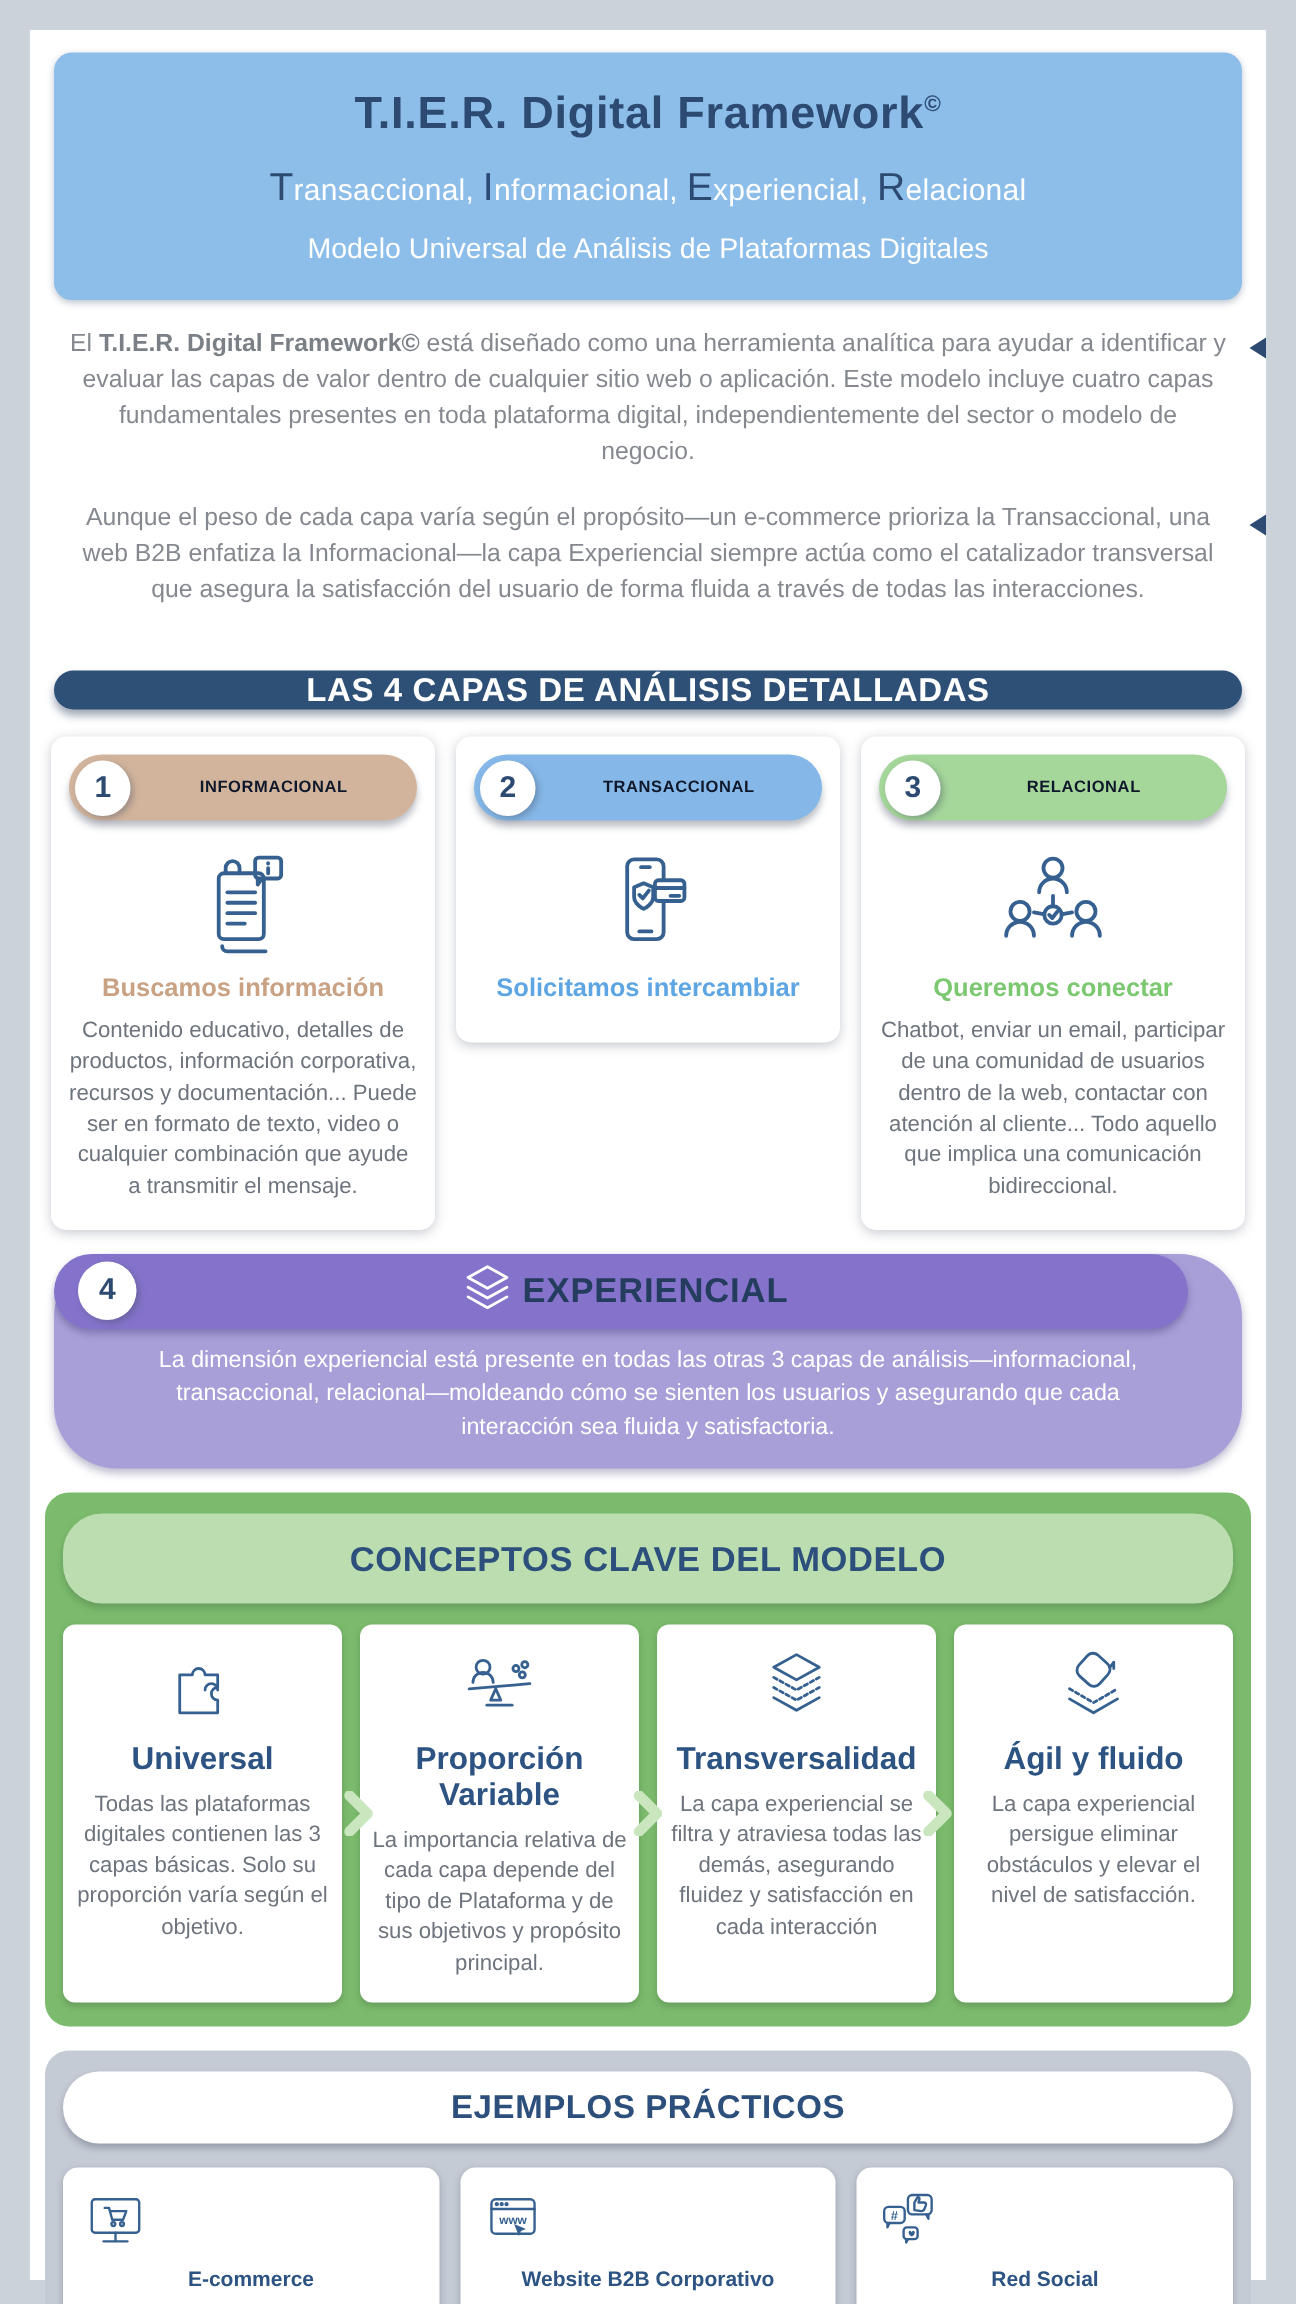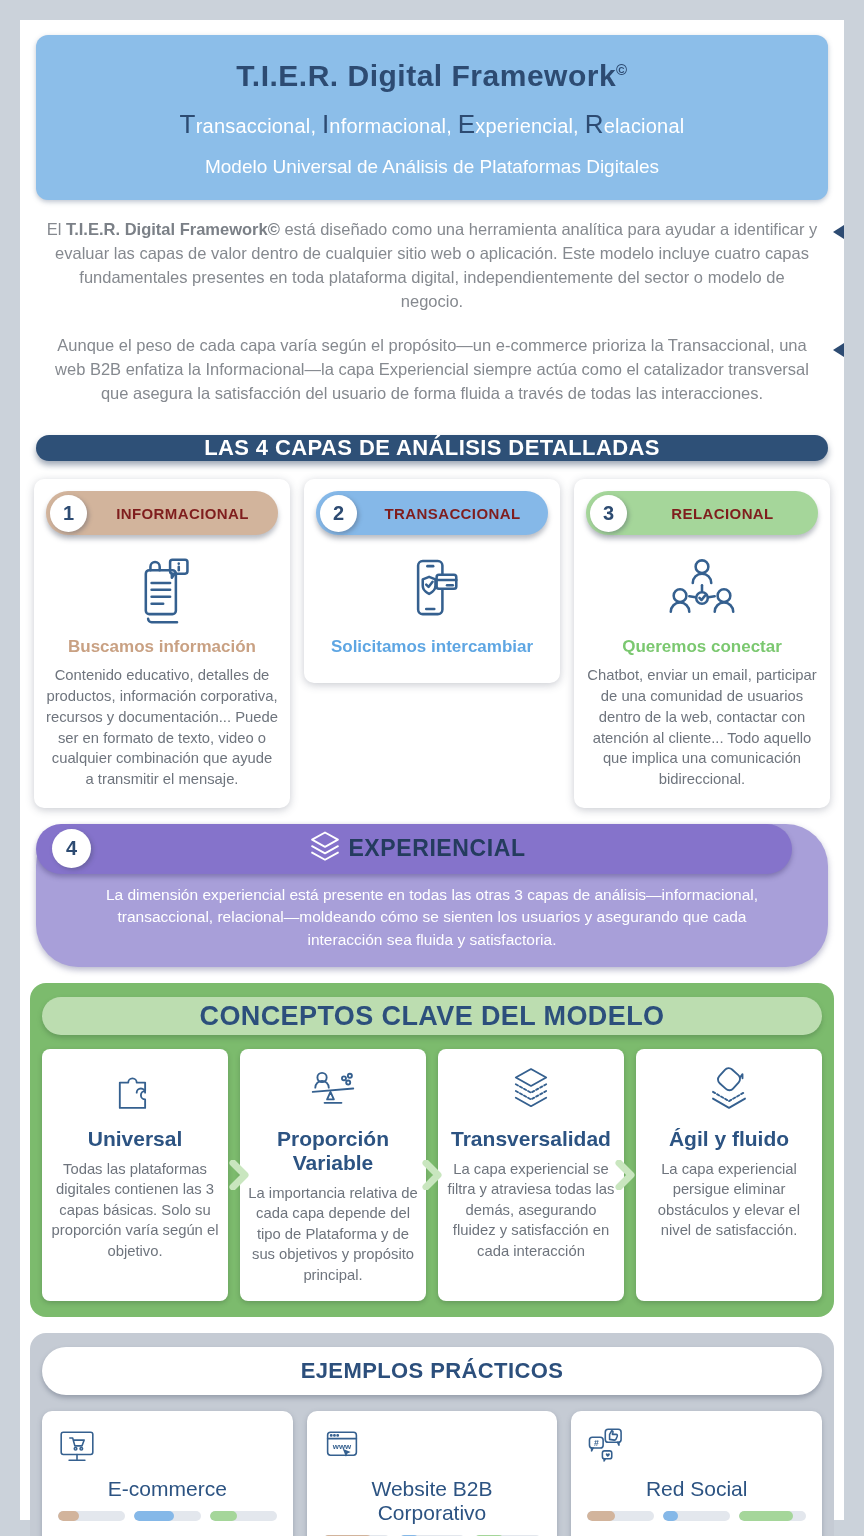--- a/index.html
+++ b/index.html
@@ -17,68 +17,68 @@
   .hdr-sub .seg-cap{color:#2d4b72;font-size:26px;}
   .hdr-sub .seg-w{color:#ffffff;}
   .hdr-tag{color:#ffffff;font-size:19px;}
   
   .intro{margin:10px 26px 4px;color:#85898f;font-size:16.5px;line-height:1.45;text-align:center;}
   .intro p{margin:0 0 20px;}
   .intro .seg-b{font-weight:bold;color:#7b8087;}
   .edge-mark{position:absolute;right:0;width:0;height:0;border-top:7px solid transparent;
              border-bottom:7px solid transparent;border-right:11px solid #2d4b72;}
   
-  .navy-pill{margin:6px 16px 16px;background:#2e5077;border-radius:24px;height:44px;display:flex;
+  .navy-pill{margin:18px 16px 16px;background:#2e5077;border-radius:24px;height:44px;display:flex;
              align-items:center;justify-content:center;color:#ffffff;font-weight:bold;font-size:22px;
              letter-spacing:.4px;box-shadow:0 4px 6px rgba(40,60,90,.45);text-align:center;}
   
   .capas{margin:2px 14px 12px;display:grid;grid-template-columns:1fr 1fr 1fr;gap:14px;align-items:start;}
   .capa-card{background:#fff;border-radius:10px;box-shadow:0 2px 8px rgba(60,70,90,.28);
              padding:12px 12px 18px;text-align:center;}
   .capa-pill{height:44px;border-radius:22px;display:flex;align-items:center;gap:10px;padding:0 10px 0 4px;
              box-shadow:0 4px 5px rgba(60,70,90,.35);}
   .num-badge{width:37px;height:37px;border-radius:50%;background:#ffffff;color:#2d4b72;font-weight:bold;
              font-size:20px;display:flex;align-items:center;justify-content:center;flex:0 0 auto;
              box-shadow:2px 2px 4px rgba(60,70,90,.35);}
-  .capa-pill .lbl{color:#7f1d1d;font-weight:bold;font-size:15px;letter-spacing:.4px;flex:1;text-align:center;}
+  .capa-pill .lbl{color:#0f172a;font-weight:bold;font-size:11px;letter-spacing:.4px;flex:1;text-align:center;}
   .capa-icon{margin:18px auto 8px;height:76px;display:flex;align-items:center;justify-content:center;}
   .capa-sub{font-weight:bold;font-size:17px;margin:4px 0 8px;}
   .capa-text{color:#6e747d;font-size:14.8px;line-height:1.4;}
   
   .exp{margin:4px 16px 14px;background:#a89fd9;border-radius:42px;box-shadow:0 3px 6px rgba(80,80,130,.4);
        padding-bottom:12px;}
   .exp-pill{background:#8573cb;border-radius:42px;height:50px;width:calc(100% - 36px);
             display:flex;align-items:center;position:relative;box-shadow:0 3px 5px rgba(70,60,120,.4);}
   .exp-pill .num-badge{position:absolute;left:16px;width:39px;height:39px;}
   .exp-mid{flex:1;display:flex;align-items:center;justify-content:center;}
   .exp-lbl{color:#243c5e;font-weight:bold;font-size:23px;letter-spacing:.6px;}
   .exp-desc{color:#ffffff;font-size:15.5px;line-height:1.45;text-align:center;padding:10px 60px 4px;}
   
   .green-panel{margin:2px 10px 14px;background:#7cbb6d;border-radius:16px;padding:14px 12px 16px;}
-  .lightgreen-pill{background:#bcddb0;border-radius:26px;height:38px;display:flex;align-items:center;
-                   justify-content:center;color:#2c4f7c;font-weight:bold;font-size:27px;letter-spacing:.4px;
+  .lightgreen-pill{background:#bcddb0;border-radius:26px;height:60px;display:flex;align-items:center;
+                   justify-content:center;color:#2c4f7c;font-weight:bold;font-size:23px;letter-spacing:.4px;
                    box-shadow:0 3px 5px rgba(60,100,60,.35);}
   .concept-wrap{position:relative;margin-top:14px;}
   .concepts{display:grid;grid-template-columns:1fr 1fr 1fr 1fr;gap:12px;align-items:stretch;}
   .concept-card{background:#fff;border-radius:8px;padding:14px 8px 16px;text-align:center;
                 box-shadow:0 2px 5px rgba(50,80,50,.3);}
   .concept-icon{height:56px;display:flex;align-items:center;justify-content:center;margin-bottom:8px;}
   .concept-title{color:#2c5382;font-weight:bold;font-size:21px;margin-bottom:8px;}
   .concept-text{color:#6e747d;font-size:14.8px;line-height:1.38;}
   .chev{position:absolute;top:50%;transform:translate(-50%,-50%);z-index:2;line-height:0;}
   
   .gray-panel{margin:2px 10px 12px;background:#c5cbd4;border-radius:16px;padding:14px 12px 16px;}
   .white-pill{background:#ffffff;border-radius:26px;height:48px;display:flex;align-items:center;
               justify-content:center;color:#2c4f7c;font-weight:bold;font-size:22px;letter-spacing:.4px;
               box-shadow:0 3px 5px rgba(80,90,110,.4);}
   .examples{display:grid;grid-template-columns:1fr 1fr 1fr;gap:14px;margin-top:16px;align-items:stretch;}
   .ex-card{background:#fff;border-radius:10px;padding:14px 12px 16px;text-align:center;
            box-shadow:0 2px 5px rgba(80,90,110,.35);}
   .ex-icon{height:46px;display:flex;align-items:center;margin-bottom:6px;}
-  .ex-title{color:#2c5382;font-weight:normal;font-size:21px;margin-bottom:10px;}
+  .ex-title{color:#2c5382;font-weight:bold;font-size:14px;margin-bottom:10px;}
   .bars{display:flex;gap:9px;margin:0 4px 12px;}
   .bar-track{flex:1;height:10px;border-radius:5px;background:#e3e7ed;overflow:hidden;}
   .bar-fill{height:100%;border-radius:5px;}
   .ex-text{color:#6e747d;font-size:13.6px;line-height:1.42;}
   .ex-text .seg-b{font-weight:bold;color:#565d66;}
   svg{display:block;}
   .lineicon{stroke:#35608f;fill:none;stroke-width:2.2;stroke-linecap:round;stroke-linejoin:round;}
 </style>
 </head>
 <body>

